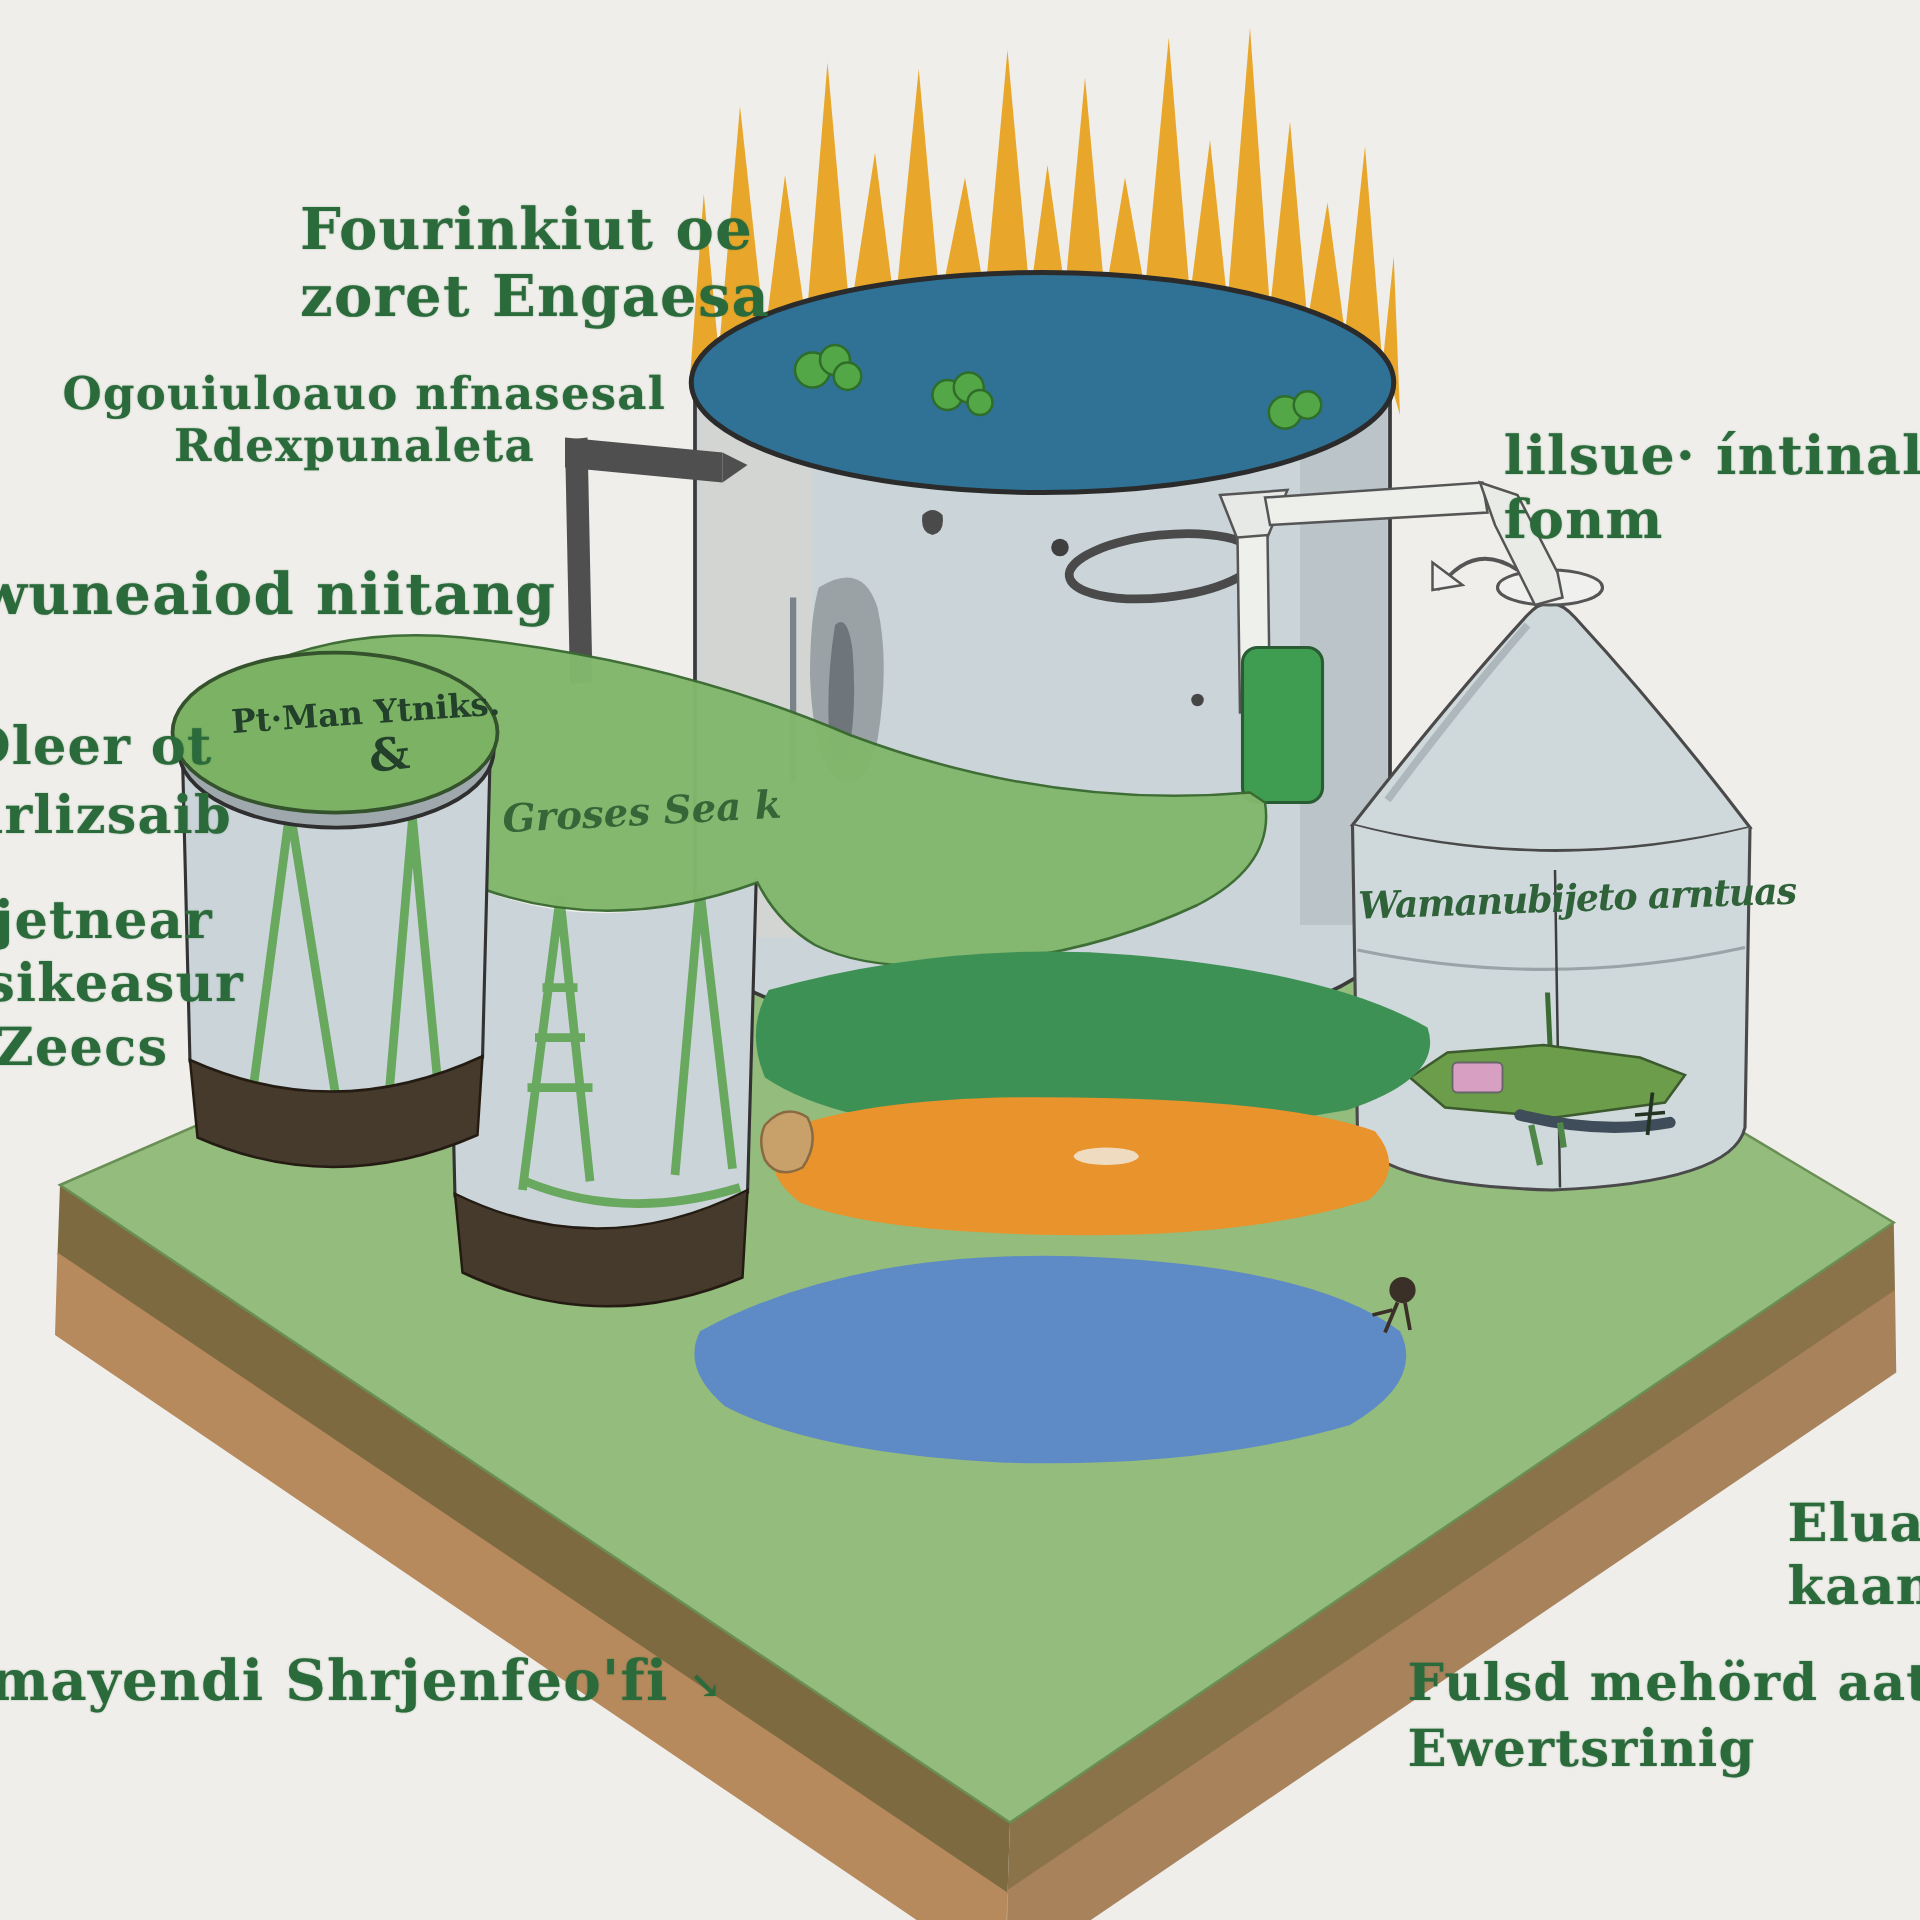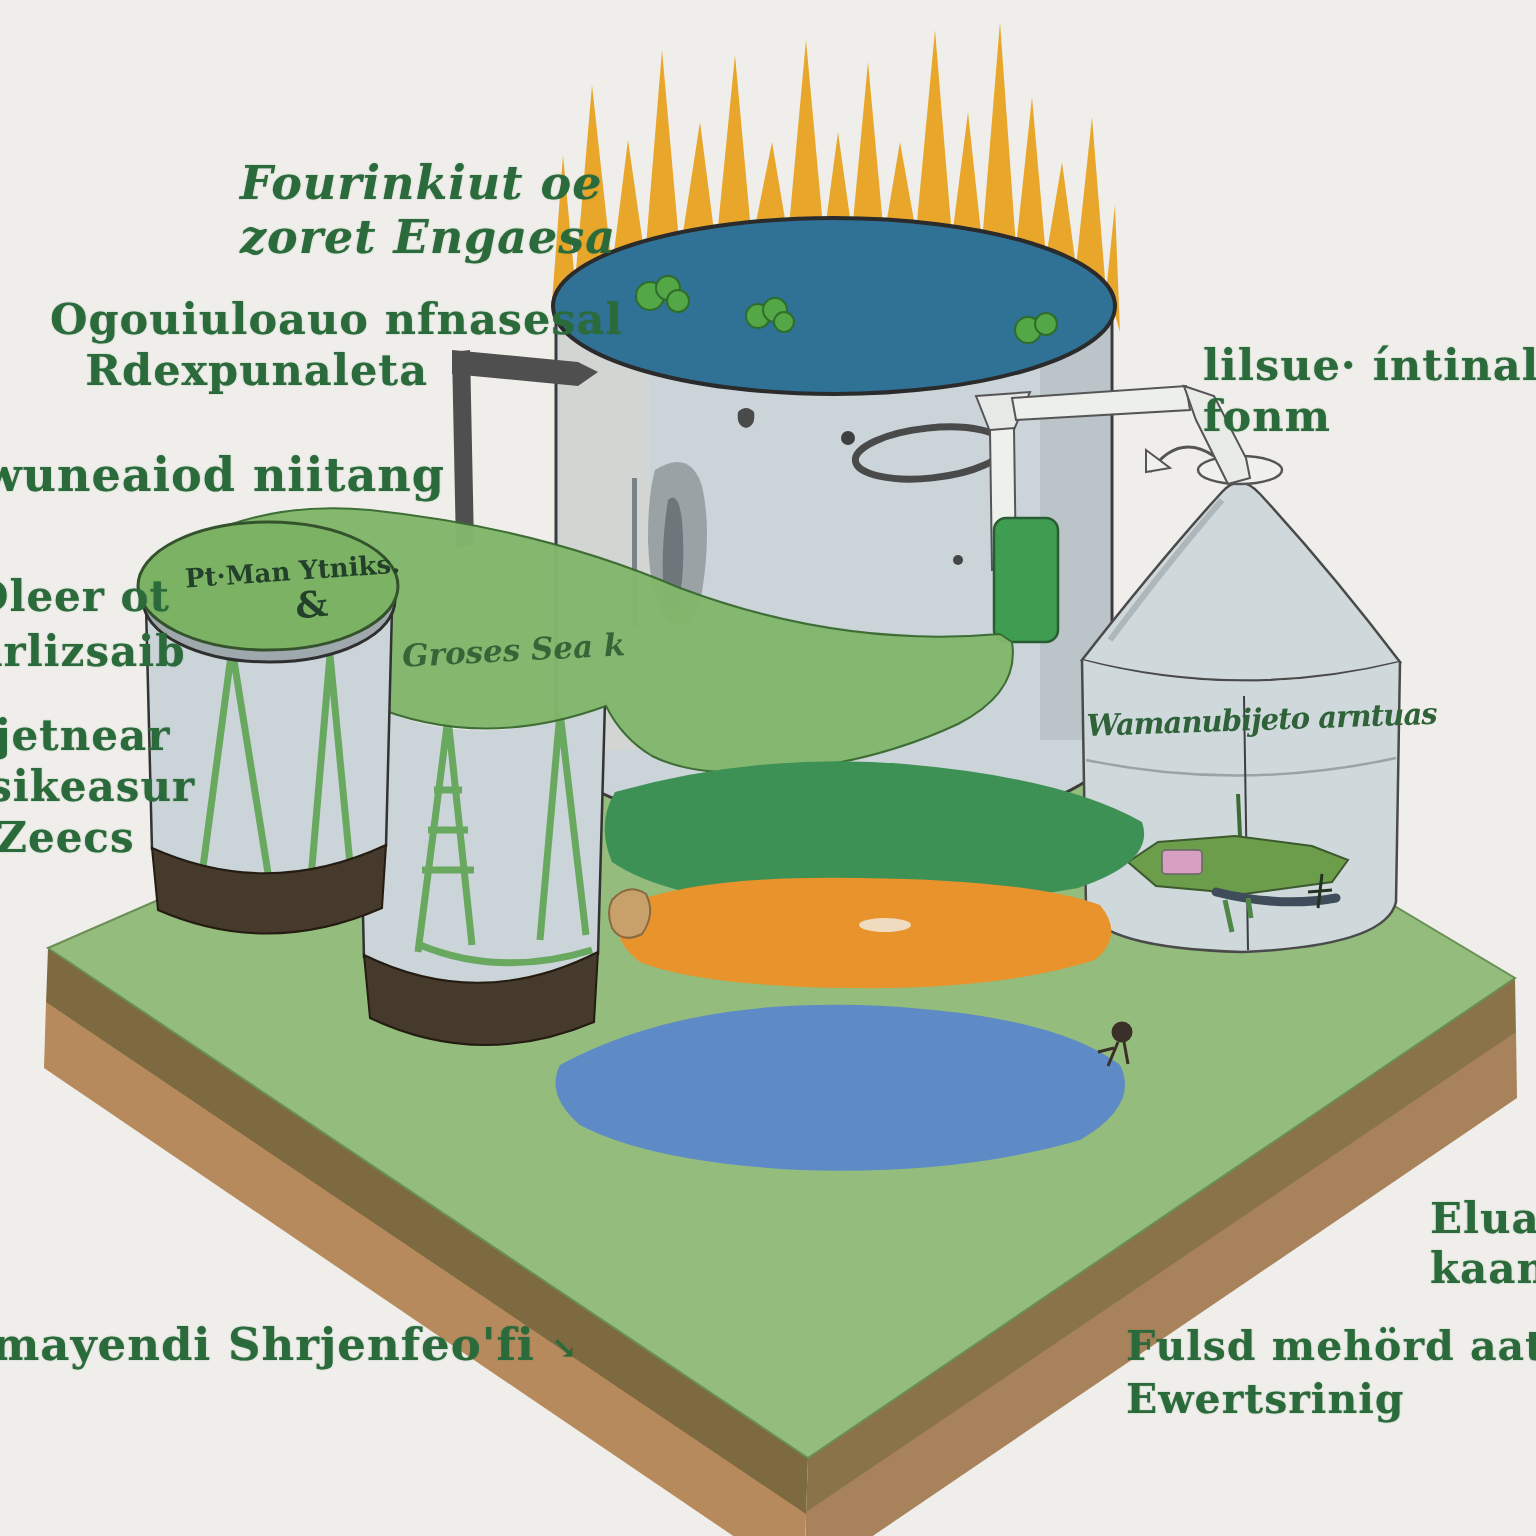--- a/index.html
+++ b/index.html
@@ -3,22 +3,22 @@
 <meta charset="utf-8">
 <style>
   html,body{margin:0;padding:0;}
   body{width:1536px;height:1536px;overflow:hidden;position:relative;
        font-family:"DejaVu Serif",serif;background:var(--c-paper,#efeeea);}
   #stage{position:absolute;inset:0;width:1536px;height:1536px;}
   svg{position:absolute;left:0;top:0;}
   .lbl{position:absolute;font-family:"DejaVu Serif",serif;font-weight:bold;
        color:var(--c-label-green,#2b6a3a);white-space:pre;line-height:1.18;
        letter-spacing:1px;text-shadow:0 0 1.3px rgba(43,106,58,.55);}
-  #lbl-top-left{left:240px;top:156px;width:340px;text-align:center;font-size:46px;font-style:italic;}
-  #lbl-upper-left{left:50px;top:294px;width:378px;text-align:right;font-size:43px;}
+  #lbl-top-left{left:240px;top:156px;width:340px;text-align:center;font-size:46px;}
+  #lbl-upper-left{left:50px;top:294px;width:378px;text-align:right;font-size:36px;}
   #lbl-mid-left{left:-18px;top:448px;font-size:46px;}
   #lbl-left-small{left:-28px;top:570px;font-size:42px;line-height:1.3;}
   #lbl-lower-left{left:-35px;top:710px;font-size:42px;line-height:1.22;}
   #lbl-top-right{left:1156px;top:158px;font-size:47px;line-height:1.28;}
   #lbl-right{left:1203px;top:340px;font-size:43px;}
   #lbl-bottom-right-edge{left:1430px;top:1194px;font-size:42px;}
   #lbl-bottom-right{left:1126px;top:1320px;font-size:41px;line-height:1.3;}
   #lbl-bottom-left{left:-38px;top:1318px;font-size:45px;}
   #lbl-bottom-left .arrow{font-size:30px;letter-spacing:0;vertical-align:2px;}
   #lbl-lid{left:185px;top:556px;font-size:26px;letter-spacing:0;

